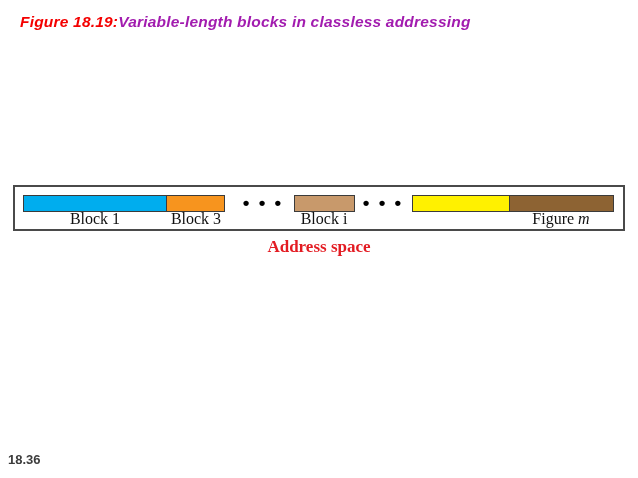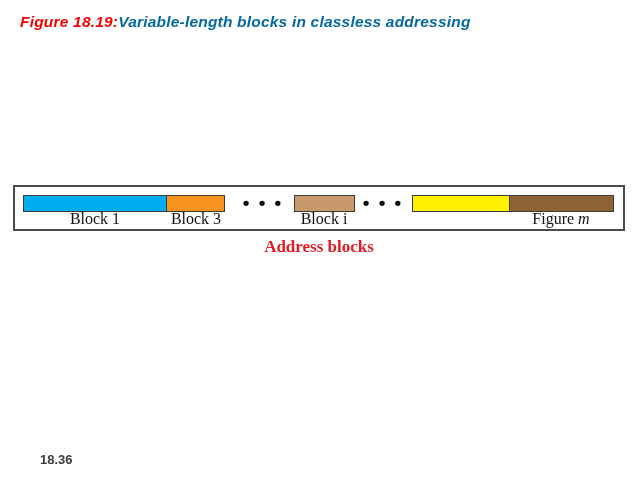--- a/index.html
+++ b/index.html
@@ -16,21 +16,21 @@
     position: absolute;
     left: 20px;
     top: 13px;
     font-size: 15.5px;
     font-weight: bold;
     font-style: italic;
     white-space: nowrap;
     letter-spacing: 0.2px;
   }
   .fig-label { }
-  .fig-title { color: #0369a1; margin-top: 34px; }
+  .fig-title { color: #a21caf; margin-top: 34px; }
 
   
   .addr-box {
     position: absolute;
     left: 13px;
     top: 185px;
     width: 612px;
     height: 46px;
     box-sizing: border-box;
     border: 2px solid #4a4a4a;
@@ -97,21 +97,20 @@
   }
 
   
   .footer {
     position: absolute;
     left: 8px;
     top: 452px;
     font-size: 13px;
     font-weight: bold;
     color: #3c3c3c;
-    margin-left: 32px;
   }
 </style>
 </head>
 <body>
 
 <div class="slide">
 
   <header class="title">
     <span class="fig-label" style="color: rgb(244, 0, 0);">Figure 18.19:</span><span class="fig-title">Variable-length blocks in classless addressing</span>
   </header>
@@ -133,17 +132,17 @@
   <div class="blabel l2">
     <span>Block 3</span><i></i><span></span>
   </div>
   <div class="blabel l3">
     <span>Block i</span><i></i><span></span>
   </div>
   <div class="blabel l5">
     <span>Figure </span><i>m</i><span></span>
   </div>
 
-  <div class="caption" style="color: rgb(227, 27, 34);">Address blocks</div>
+  <div class="caption" style="color: rgb(227, 27, 34);">Address space</div>
 
   <div class="footer">18.36</div>
 
 </div>
 
 </body></html>

